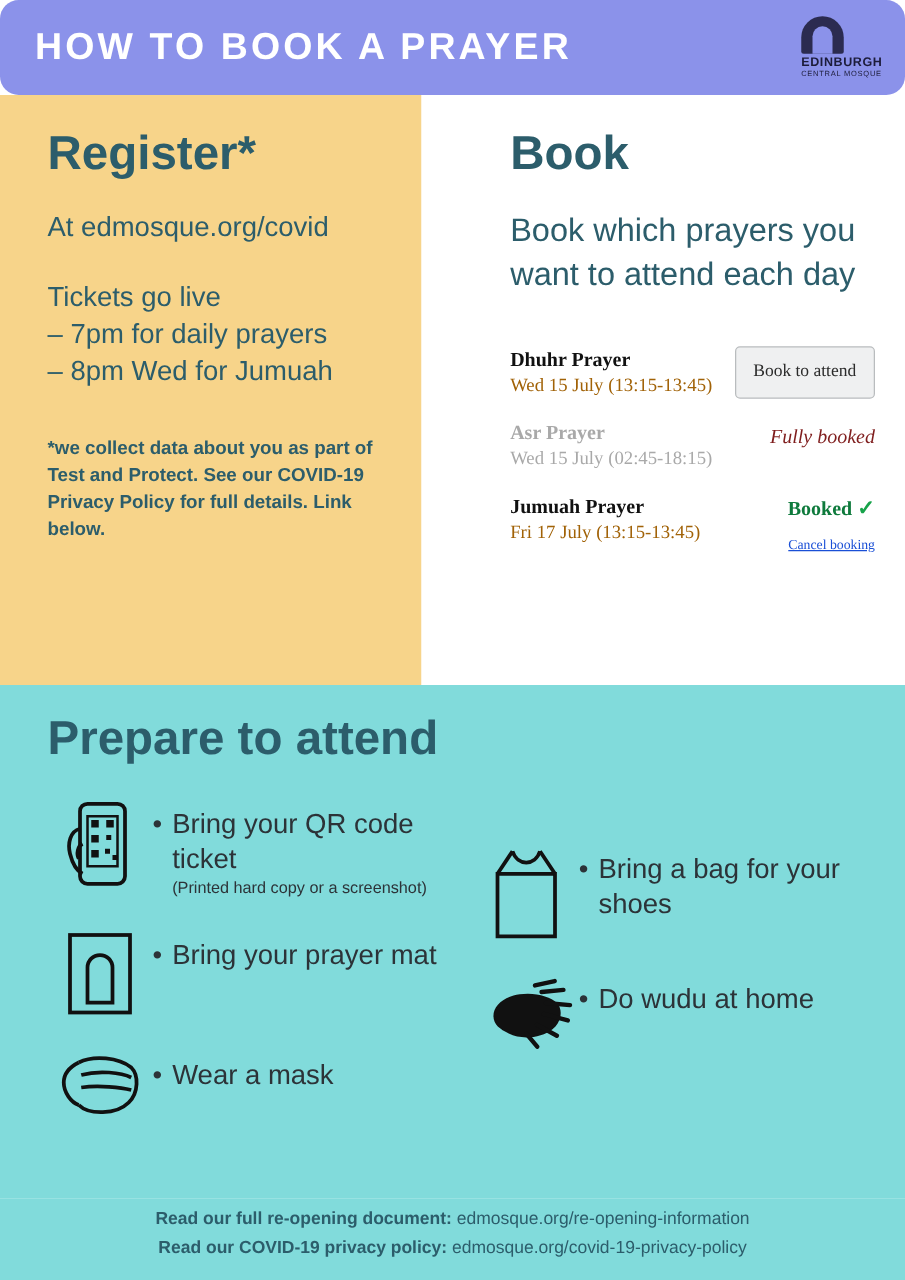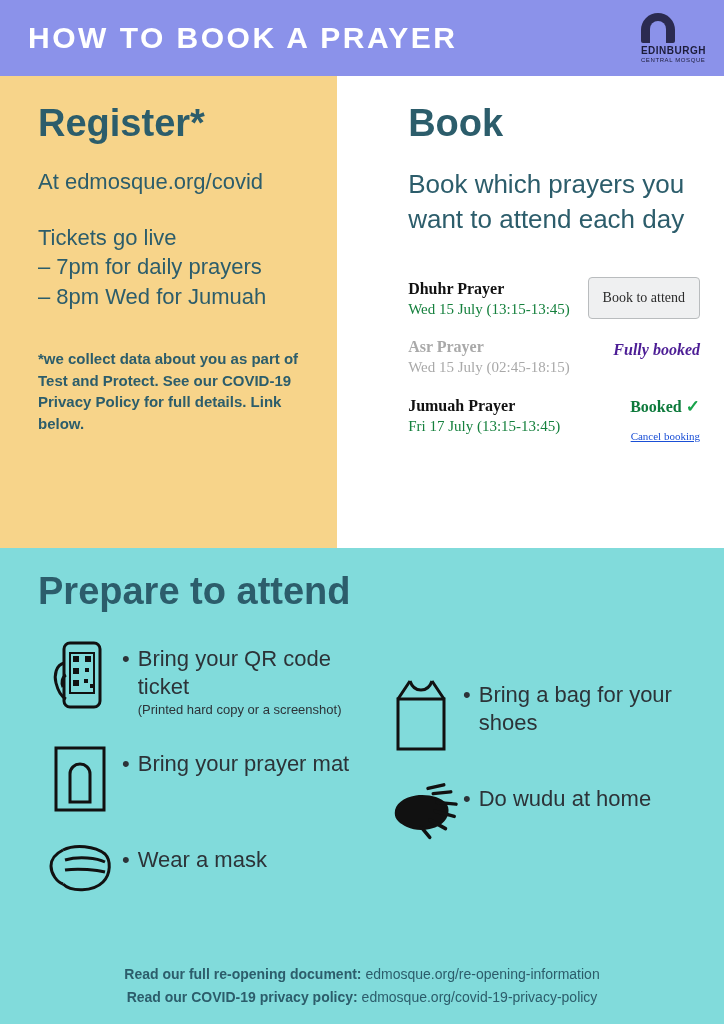--- a/index.html
+++ b/index.html
@@ -18,20 +18,21 @@
 
   
   .header {
     height: 76px;
     background: #8b92ea;
     display: flex;
     align-items: center;
     justify-content: space-between;
     padding: 0 18px 0 28px;
     flex: none;
+    border-radius: 15px;
   }
   .header-title {
     color: #ffffff;
     font-size: 30px;
     font-weight: bold;
     letter-spacing: 2.5px;
     white-space: nowrap;
   }
   .logo {
     display: flex;
@@ -116,44 +117,43 @@
   .prayer-name {
     font-family: "Liberation Serif", serif;
     font-size: 16px;
     font-weight: bold;
     color: #111111;
     line-height: 1.3;
   }
   .prayer-time {
     font-family: "Liberation Serif", serif;
     font-size: 15px;
-    color: #15803d;
+    color: #a16207;
     line-height: 1.3;
   }
   .prayer-row.muted .prayer-name,
   .prayer-row.muted .prayer-time { color: #a9a9a9; }
   .btn-book {
     background: #eff0f1;
     border: 1px solid #b9bcbe;
     border-radius: 4px;
     color: #2b2b2b;
     font-family: "Liberation Serif", serif;
     font-size: 14px;
     padding: 12px 14px;
     cursor: pointer;
     white-space: nowrap;
   }
   .status-full {
     font-family: "Liberation Serif", serif;
     font-style: italic;
     font-size: 16px;
-    color: #4c1d95;
+    color: #7f1d1d;
     padding-top: 6px;
     white-space: nowrap;
-    font-weight: bold;
   }
   .status-booked {
     text-align: right;
     padding-top: 2px;
   }
   .booked-text {
     font-family: "Liberation Serif", serif;
     font-size: 16px;
     font-weight: bold;
     color: #0e7a3c;

